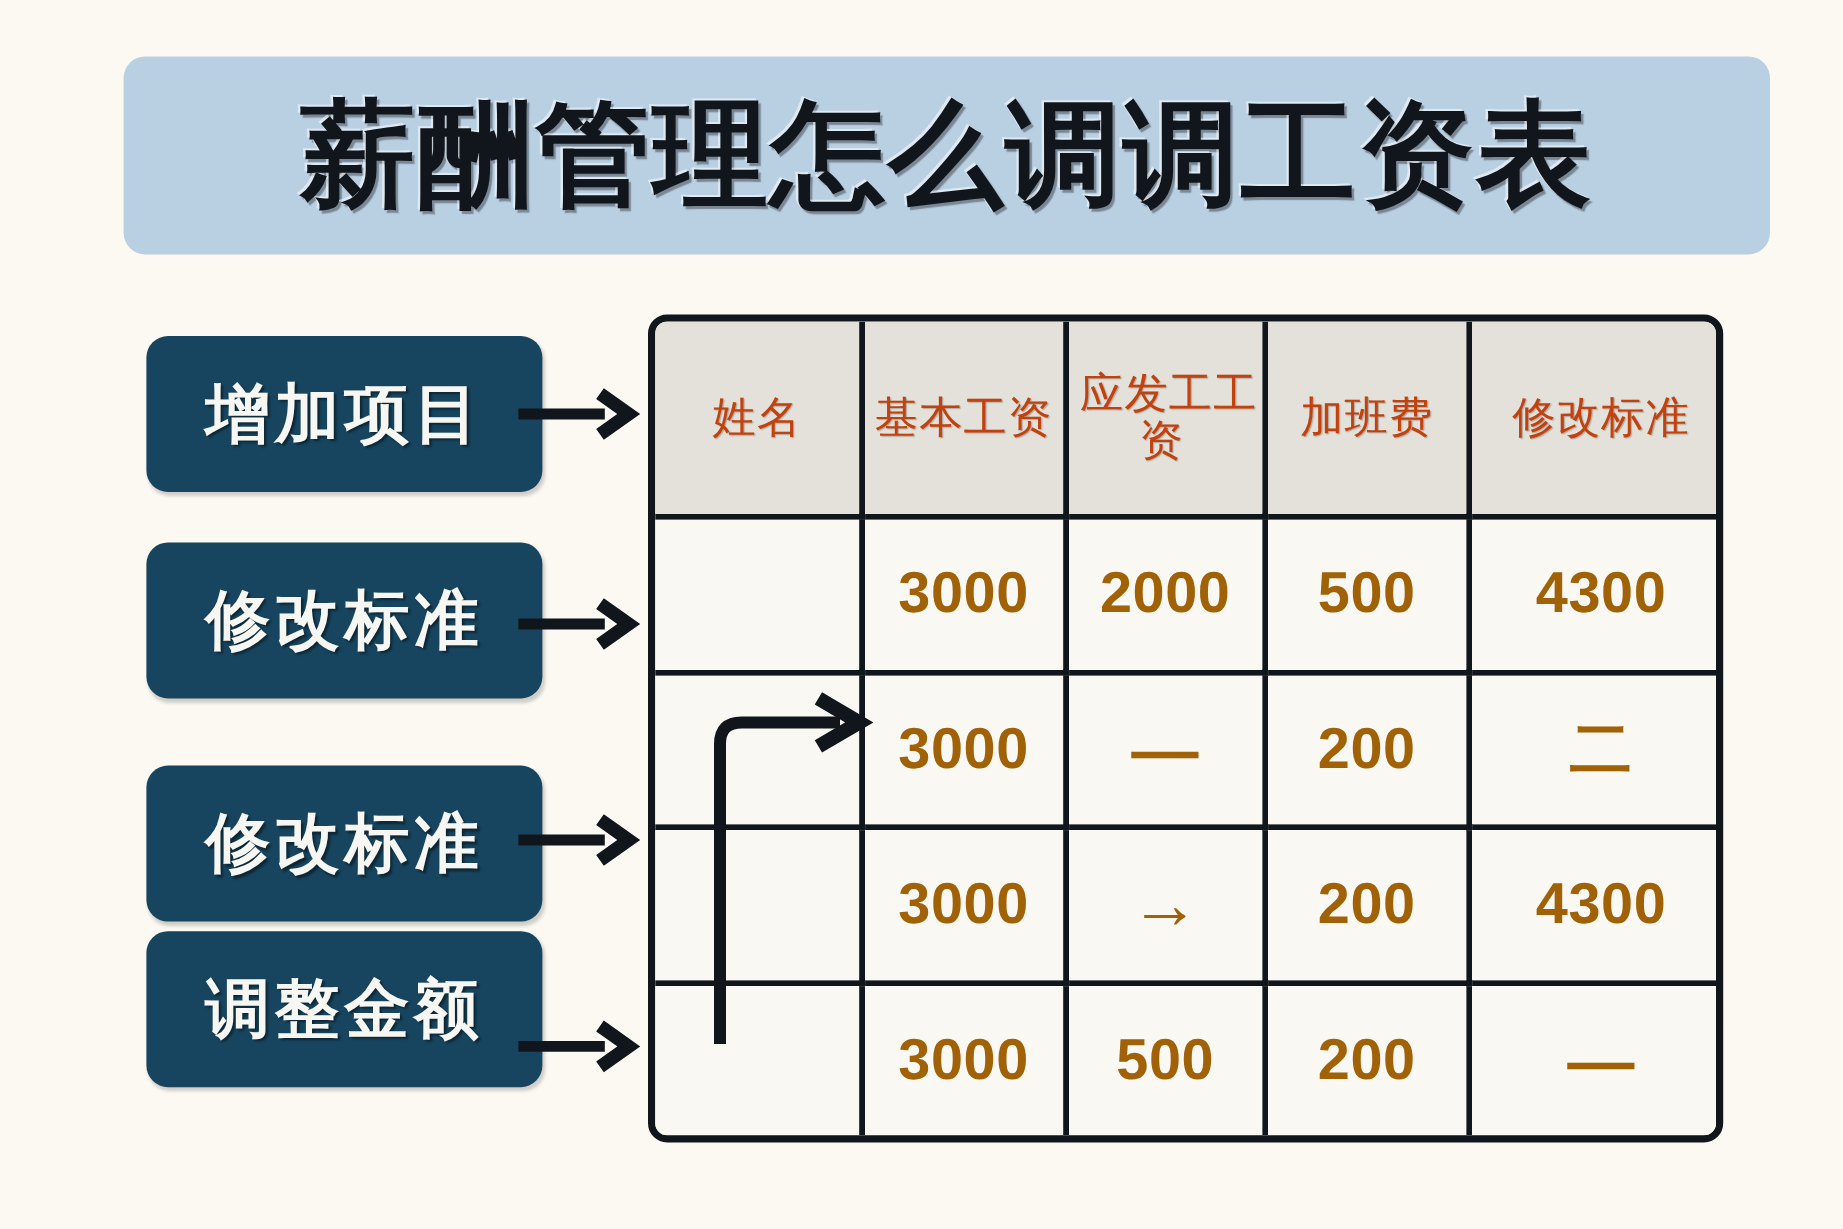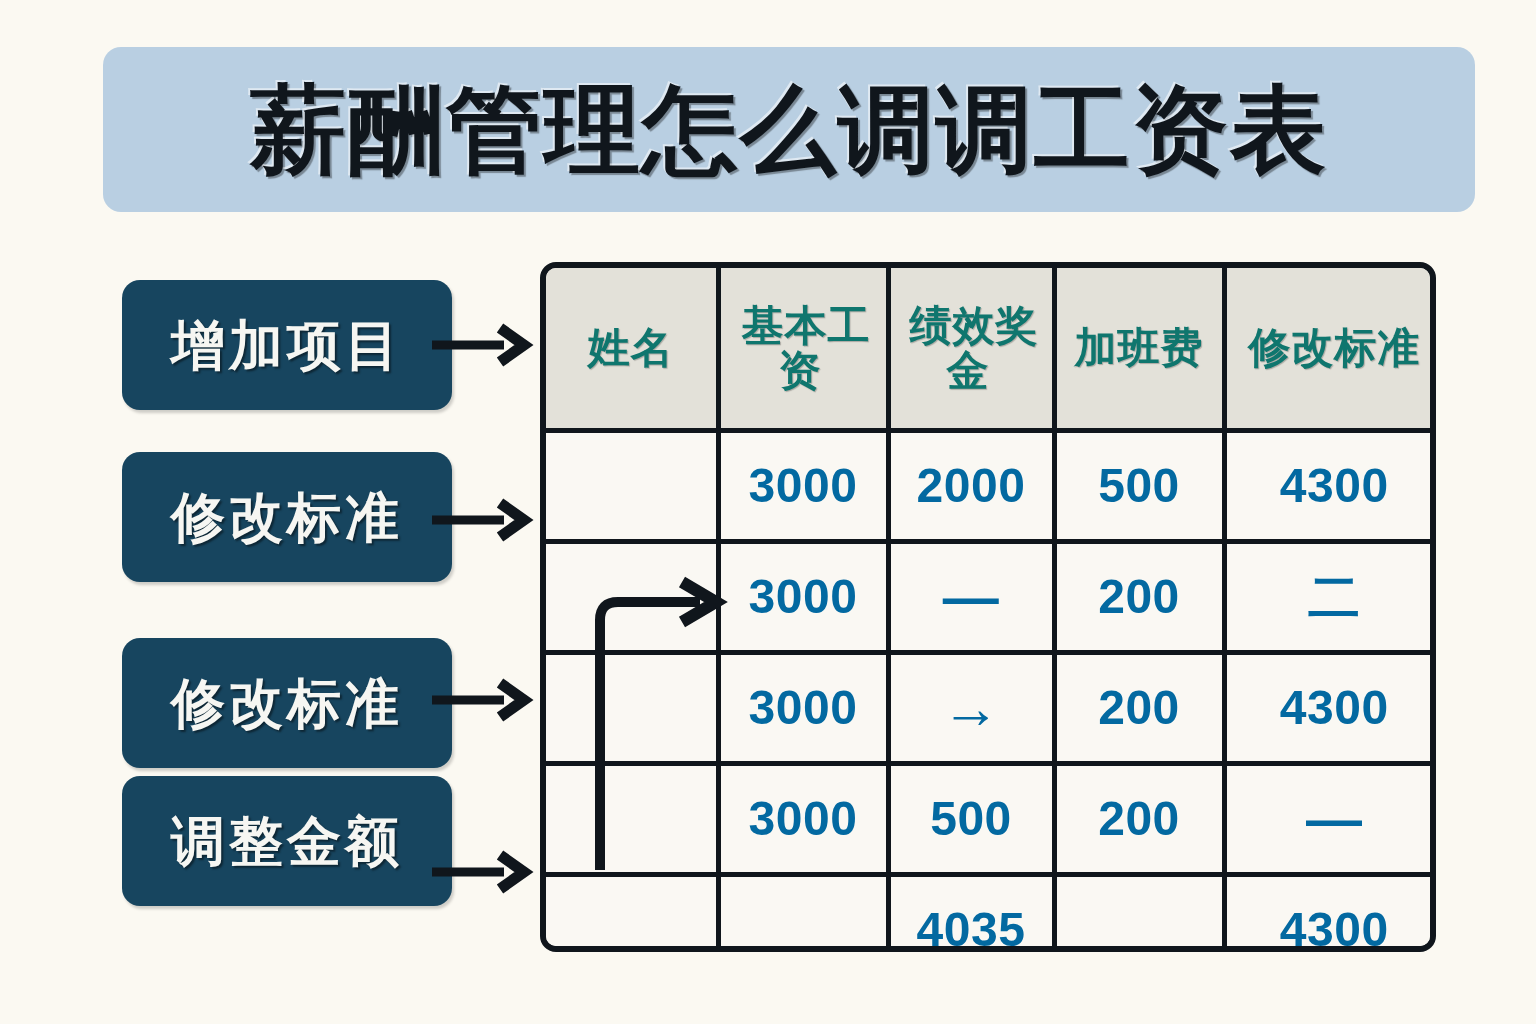--- a/index.html
+++ b/index.html
@@ -116,33 +116,33 @@
   table.grid tr:first-child th { border-top: none; }
   table.grid tr:last-child td { border-bottom: none; }
   table.grid th:first-child, table.grid td:first-child { border-left: none; }
   table.grid th:last-child, table.grid td:last-child { border-right: none; }
 
   thead th {
     background: #e3e1d9 !important;
     height: 160px;
   }
   .th-label {
-    font-size: 42px;
-    font-weight: bold;
-    color: #0f766e;
+    font-size: 36px;
+    font-weight: normal;
+    color: #c2410c;
     line-height: 1.08;
     letter-spacing: 1px;
     padding: 0 6px;
     text-shadow: 1px 1px 1px rgba(0,0,0,0.25);
   }
   tbody td { height: 106px; }
   .cell-val {
     font-size: 48px;
     font-weight: bold;
-    color: #0369a1;
+    color: #a16207;
     line-height: 1;
     letter-spacing: 0.5px;
     display: inline-block;
   }
   .cell-val.sym-dash  { font-size: 56px; }
   .cell-val.sym-arrow { font-size: 58px; }
   .cell-val.sym-two   { font-size: 52px; }
 
   
   col.c0 { width: 172px; }
@@ -211,21 +211,21 @@
       </colgroup>
       <thead>
         <tr>
           <th>
             <span class="th-label">姓名</span>
           </th>
           <th>
             <span class="th-label">基本工资</span>
           </th>
           <th>
-            <span class="th-label">绩效奖金</span>
+            <span class="th-label">应发工工资</span>
           </th>
           <th>
             <span class="th-label">加班费</span>
           </th>
           <th>
             <span class="th-label">修改标准</span>
           </th>
         </tr>
       </thead>
       <tbody>
@@ -250,27 +250,20 @@
           <td><span class="cell-val">200</span></td>
           <td><span class="cell-val">4300</span></td>
         </tr>
         <tr>
           <td><span class="cell-val"></span></td>
           <td><span class="cell-val">3000</span></td>
           <td><span class="cell-val">500</span></td>
           <td><span class="cell-val">200</span></td>
           <td><span class="cell-val sym-dash">—</span></td>
         </tr>
-        <tr>
-          <td><span class="cell-val"></span></td>
-          <td><span class="cell-val"></span></td>
-          <td><span class="cell-val">4035</span></td>
-          <td><span class="cell-val"></span></td>
-          <td><span class="cell-val">4300</span></td>
-        </tr>
       </tbody>
     </table>
   </div>
 
   <svg id="flow-arrow" viewBox="0 0 230 360">
     <path d="M 60 340 L 60 90 Q 60 72 78 72 L 160 72" fill="none" stroke="#10161c" stroke-width="10" stroke-linecap="butt" stroke-linejoin="round"></path>
     <polyline points="142,52 176,72 142,92" fill="none" stroke="#10161c" stroke-width="12" stroke-linejoin="miter" stroke-linecap="butt"></polyline>
   </svg>
 
 </div>

